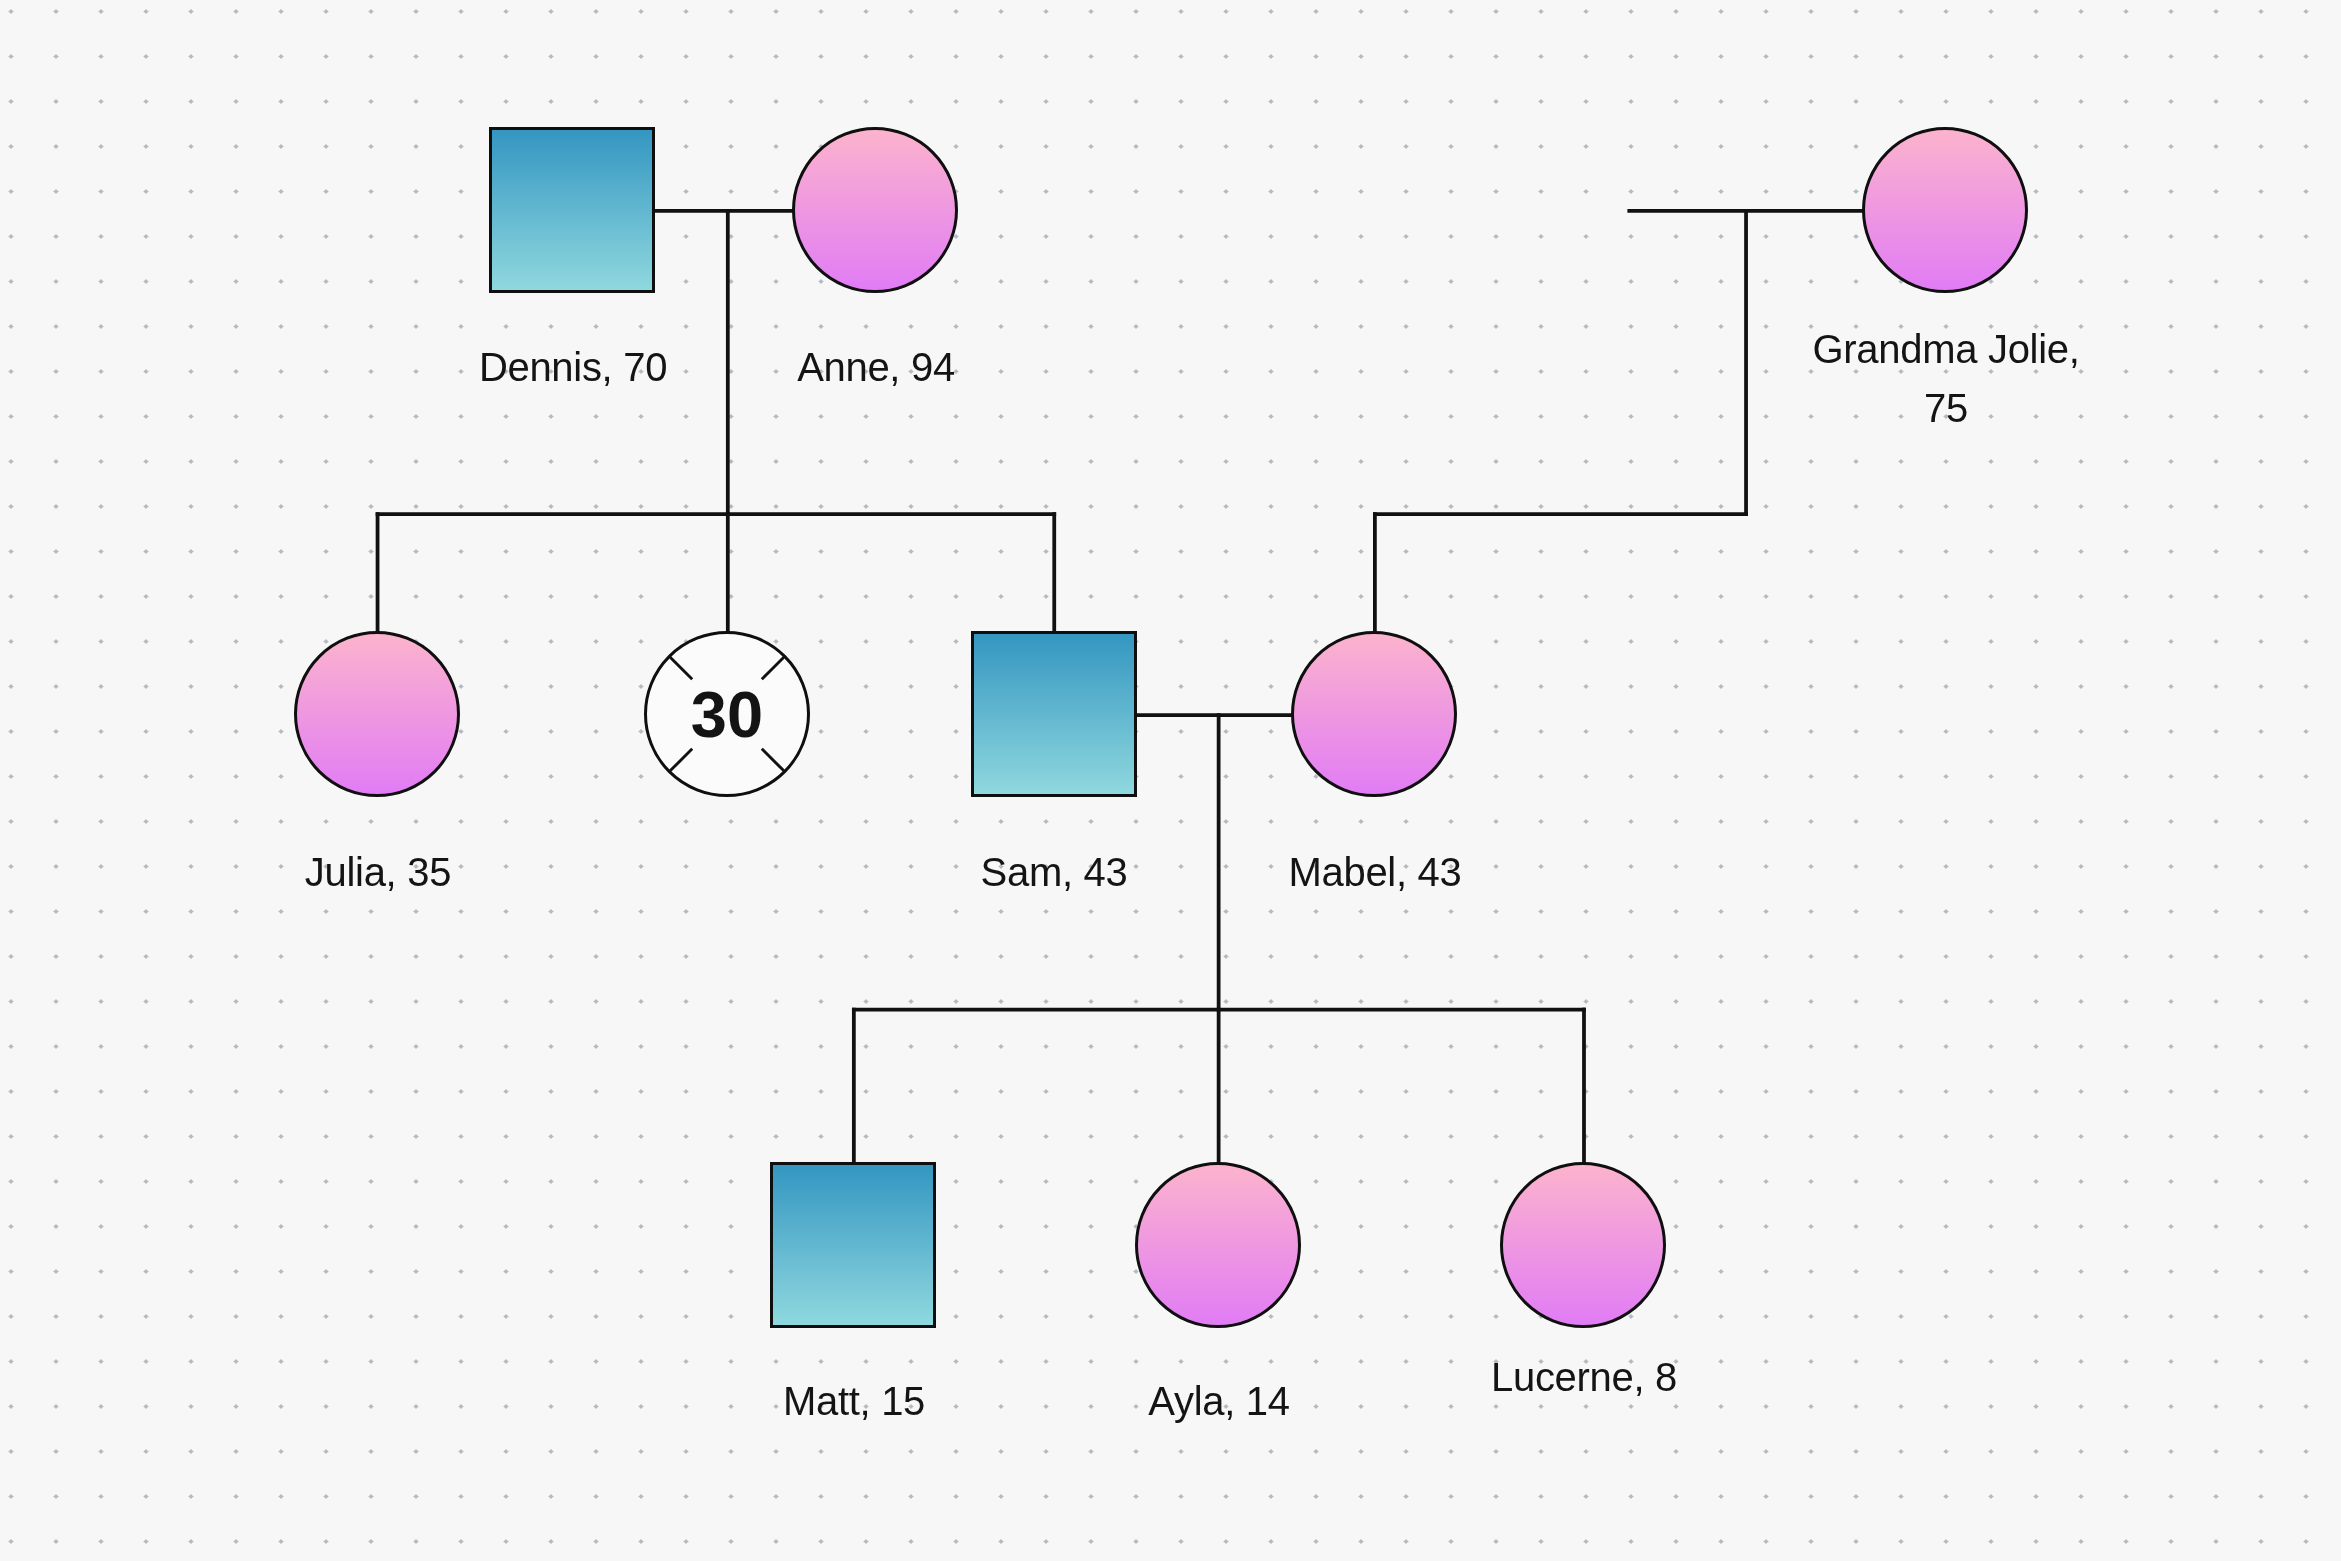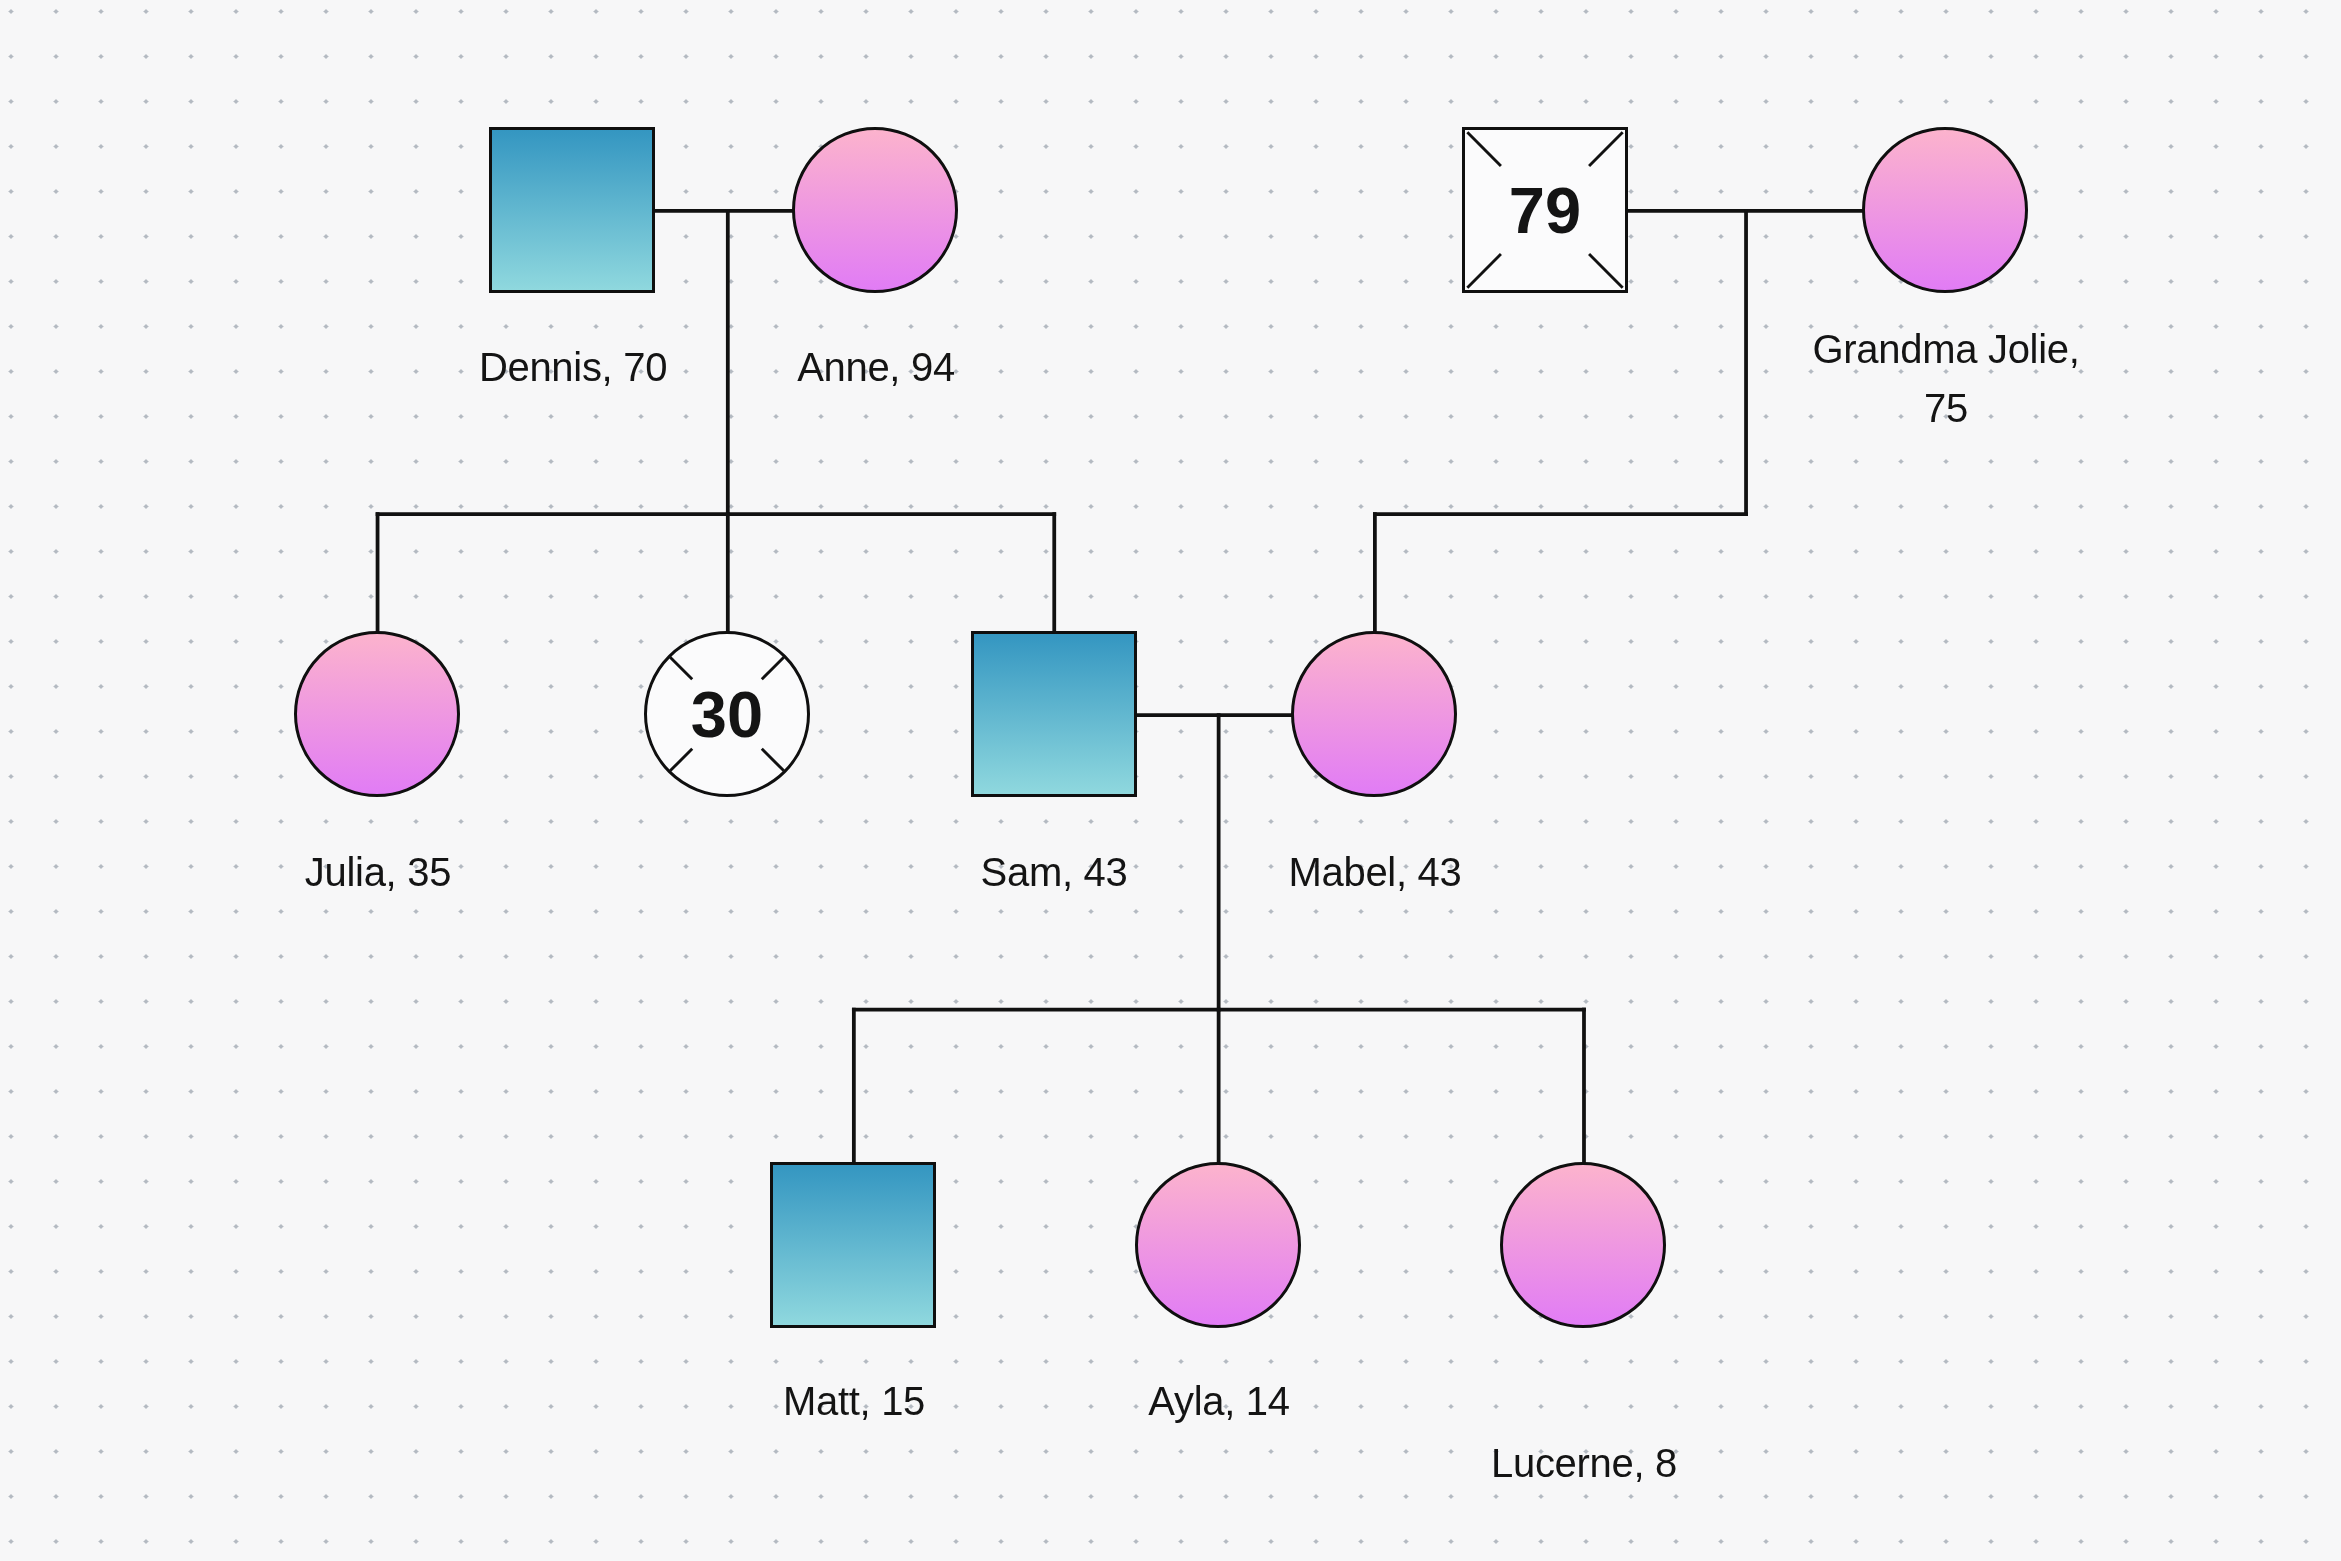--- a/index.html
+++ b/index.html
@@ -65,26 +65,20 @@
     <path d="M1470 1738 H2727"></path>
     <path d="M1470 1738 V2000"></path>
     <path d="M2098 1738 V2000"></path>
     <path d="M2727 1738 V2000"></path>
   </svg>
 
   <div class="node shape-square male" style="left:489px;top:127px"></div>
 
   <div class="node shape-circle female" style="left:792px;top:127px"></div>
 
-  <div class="node shape-square deceased" style="left:1462px;top:127px">
-    <svg class="xmark" viewBox="0 0 276 276">
-      <path d="M4 4 L62 62 M272 4 L214 62 M4 272 L62 214 M272 272 L214 214"></path>
-    </svg>
-    <span class="age">79</span>
-  </div>
 
   <div class="node shape-circle female" style="left:1862px;top:127px"></div>
 
   <div class="node shape-circle female" style="left:294px;top:631px"></div>
 
   <div class="node shape-circle deceased" style="left:644px;top:631px">
     <svg class="xmark" viewBox="0 0 276 276">
       <path d="M40 40 L78 78 M236 40 L198 78 M40 236 L78 198 M236 236 L198 198"></path>
     </svg>
     <span class="age">30</span>
@@ -101,16 +95,16 @@
   <div class="node shape-circle female" style="left:1500px;top:1162px"></div>
 
   <div class="label" style="left:573px;top:347px">Dennis, 70</div>
   <div class="label" style="left:876px;top:347px">Anne, 94</div>
   <div class="label label--wrap" style="left:1946px;top:320px">Grandma Jolie, 75</div>
   <div class="label" style="left:378px;top:852px">Julia, 35</div>
   <div class="label" style="left:1054px;top:852px">Sam, 43</div>
   <div class="label" style="left:1375px;top:852px">Mabel, 43</div>
   <div class="label" style="left:854px;top:1381px">Matt, 15</div>
   <div class="label" style="left:1219px;top:1381px">Ayla, 14</div>
-  <div class="label" style="left:1584px;top:1443px">Lucerne, 8</div>
+  <div class="label" style="left:1584px;top:1357px">Lucerne, 8</div>
 
 </div>
 
 
 </body></html>

